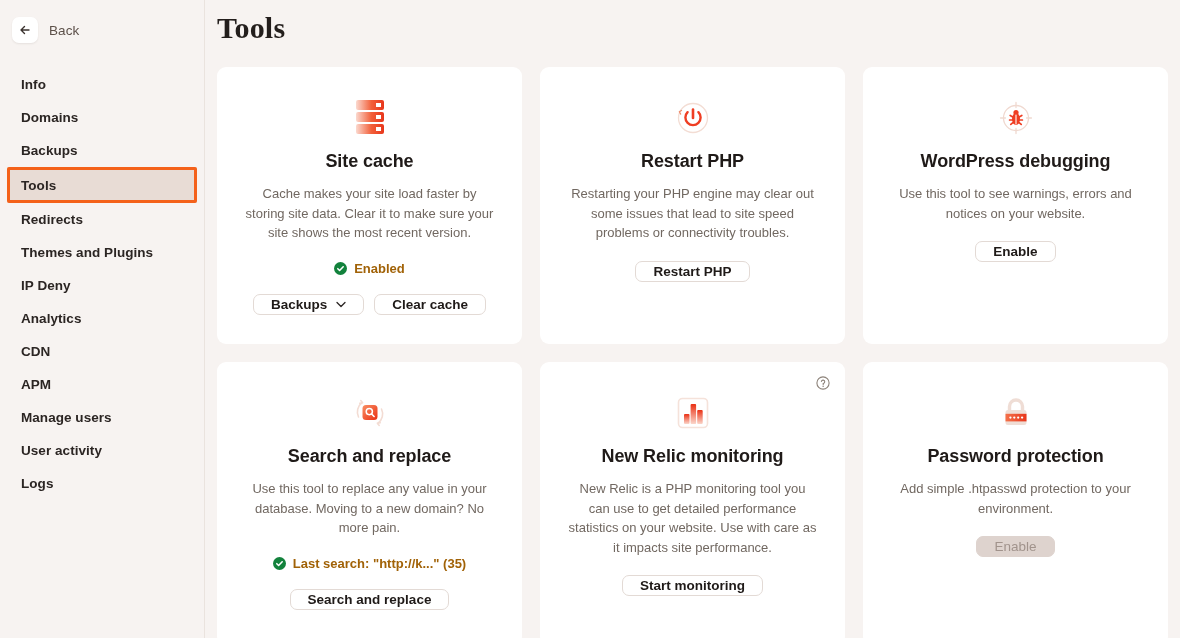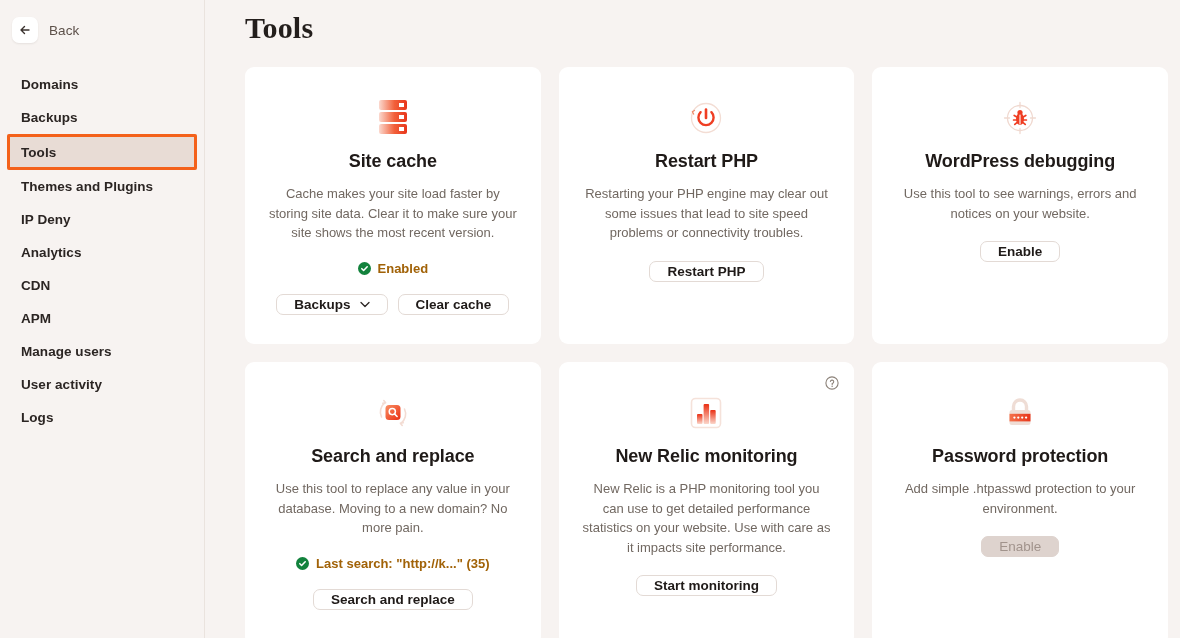--- a/index.html
+++ b/index.html
@@ -4,21 +4,21 @@
 <title>Tools</title>
 <style>
   * { box-sizing: border-box; margin: 0; padding: 0; }
   html, body {
     width: 1180px; height: 638px;
     background: #F7F3F1;
     font-family: "Liberation Sans", sans-serif;
     overflow: hidden;
     -webkit-font-smoothing: antialiased;
   }
-  .app { display: flex; width: 1180px; height: 638px; gap: 28px; }
+  .app { display: flex; width: 1180px; height: 638px; }
 
   
   .sidebar {
     width: 205px; height: 638px;
     background: #F7F3F1;
     border-right: 1px solid #EAE3DE;
     flex: 0 0 205px;
     position: relative;
     padding-top: 14px;
   }
@@ -178,27 +178,33 @@
       <span class="back-btn">
         <svg width="14" height="14" viewBox="0 0 14 14" fill="none">
           <path d="M11 7H3M3 7l3.5-3.5M3 7l3.5 3.5" stroke="#3A322E" stroke-width="1.4" stroke-linecap="round" stroke-linejoin="round"></path>
         </svg>
       </span>
       <span class="back-label">Back</span>
     </div>
 
     <nav class="nav">
       <div class="nav-item">
+        <span>Info</span>
+      </div>
+      <div class="nav-item">
         <span>Domains</span>
       </div>
       <div class="nav-item">
         <span>Backups</span>
       </div>
       <div class="nav-item active">
         <span>Tools</span>
+      </div>
+      <div class="nav-item">
+        <span>Redirects</span>
       </div>
       <div class="nav-item">
         <span>Themes and Plugins</span>
       </div>
       <div class="nav-item">
         <span>IP Deny</span>
       </div>
       <div class="nav-item">
         <span>Analytics</span>
       </div>

